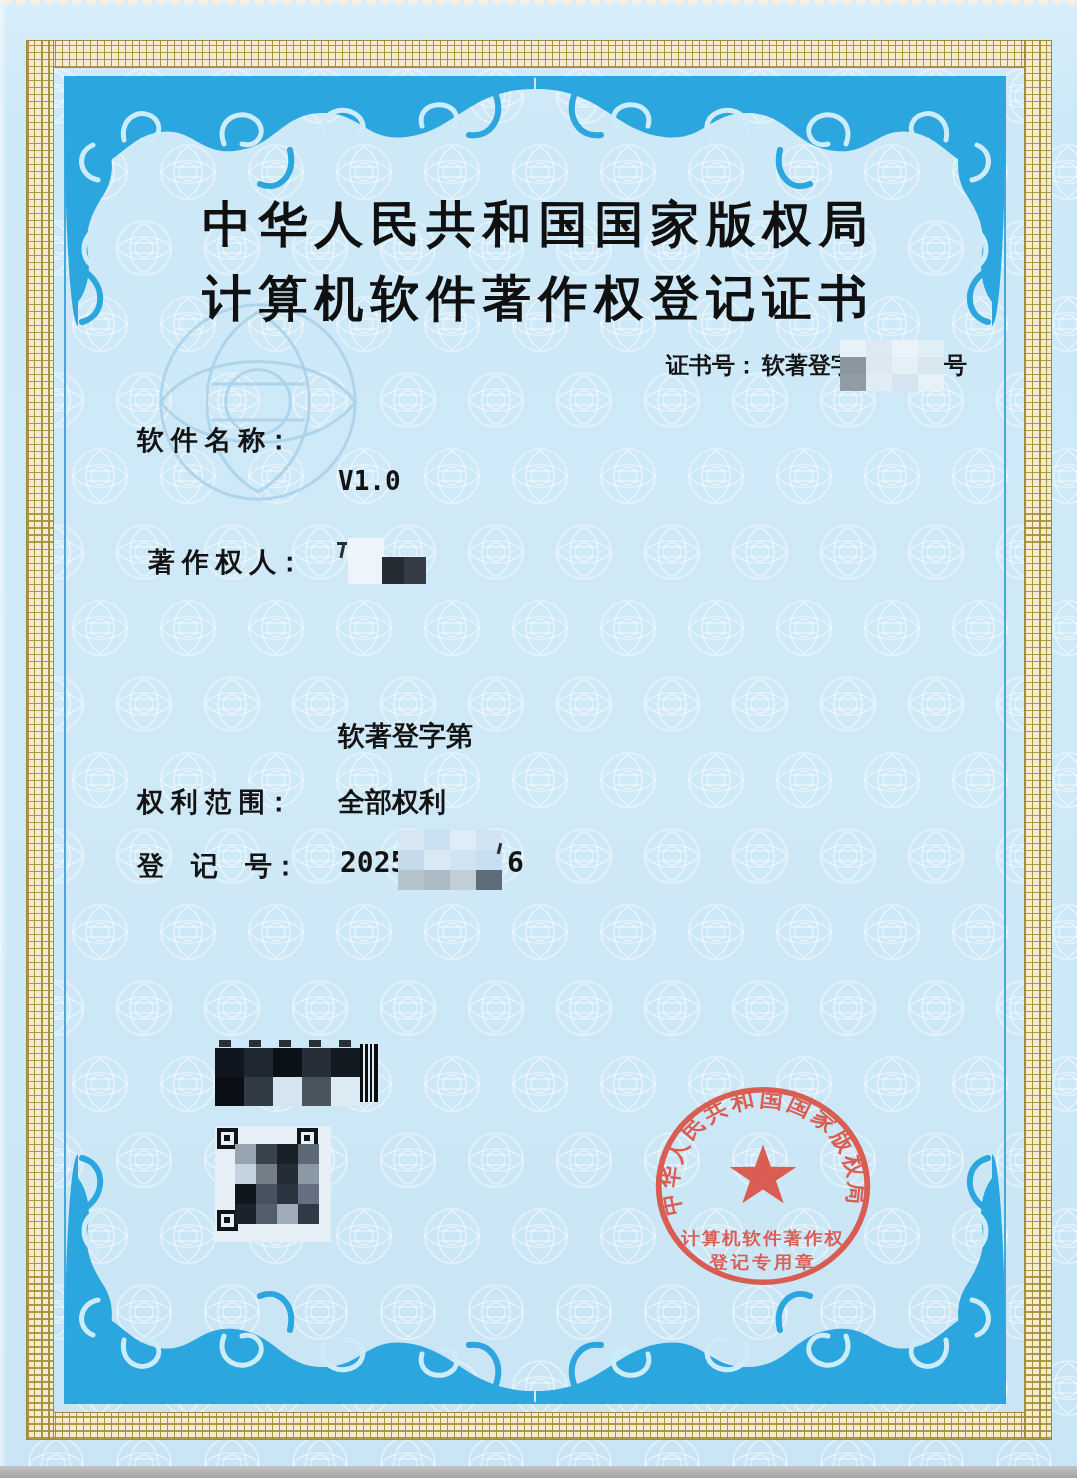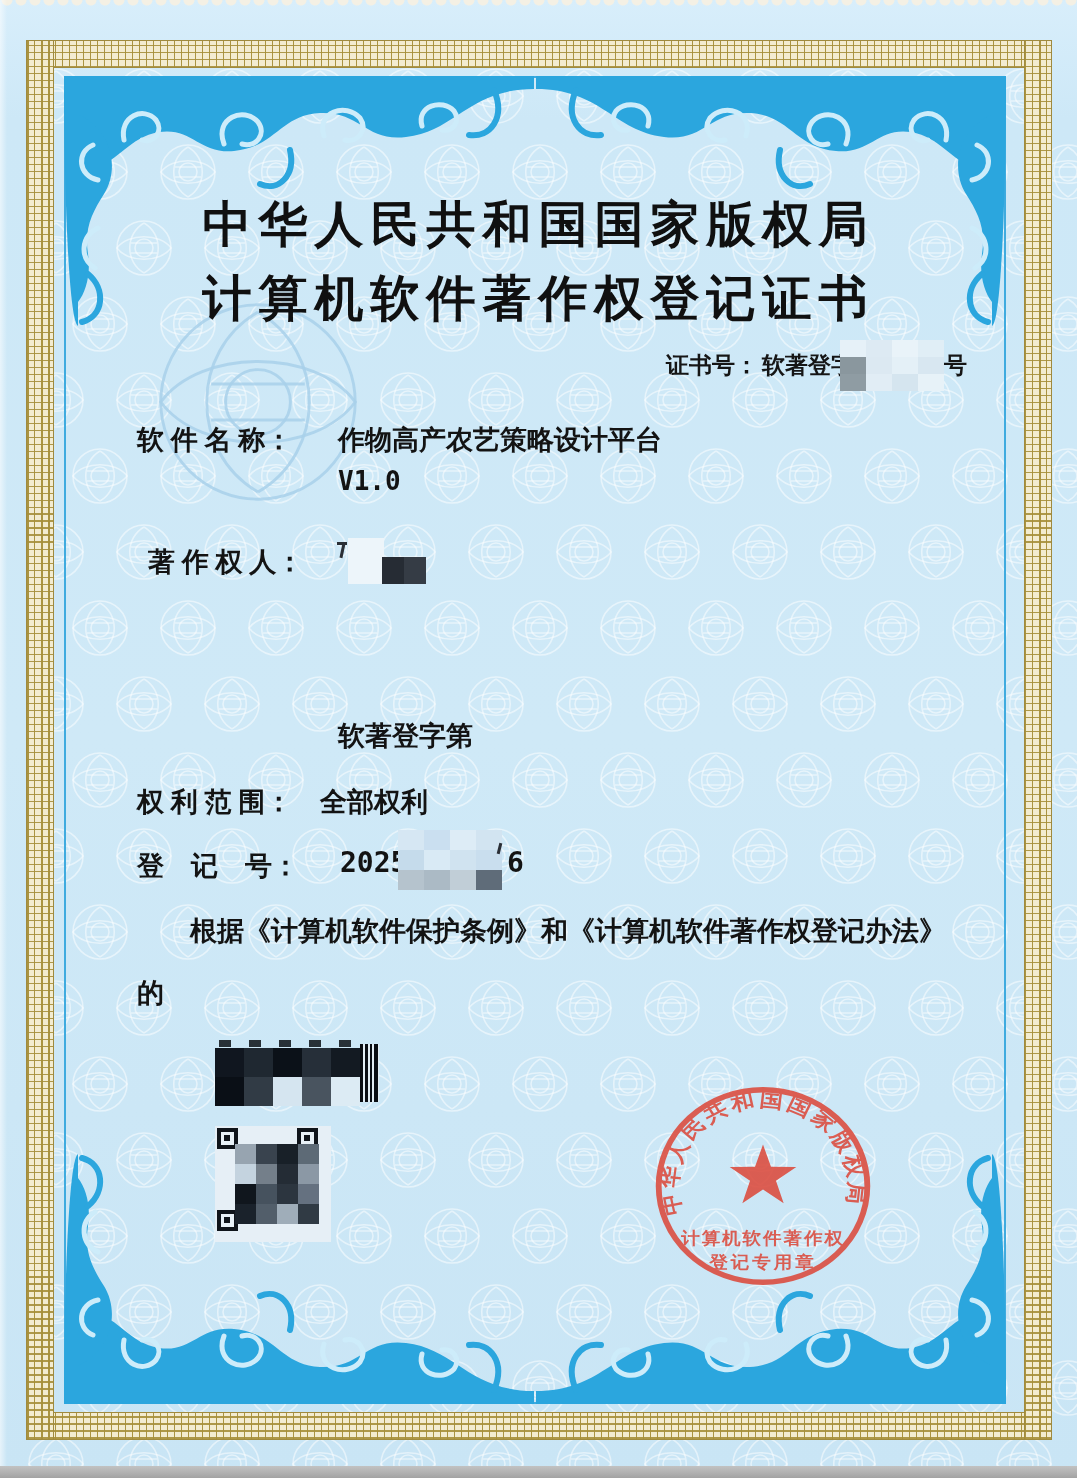--- a/index.html
+++ b/index.html
@@ -366,57 +366,55 @@
       <span style="background:#e4f0f7"></span>
       <span style="background:#d8e7f1"></span>
     <span style="background:#8f9ca3"></span>
       <span style="background:#e1edf5"></span>
       <span style="background:#d5e5ef"></span>
       <span style="background:#e7f2f8"></span>
   </div>
   <span class="abs certno" style="left:944px;top:350px">号</span>
 
   <span class="abs lbl" style="left:137px;top:422px">软 件 名 称：</span>
-  <span class="abs val" style="left:338px;top:422px">作物高产农艺策略设计平台</span>
   <span class="abs val mono" style="left:338px;top:466px;font-size:26px">V1.0</span>
 
   <span class="abs lbl" style="left:148px;top:544px">著 作 权 人：</span>
   <div class="abs tick" style="left:341px;top:543px;width:3px;height:15px;transform:rotate(12deg)"></div>
   <div class="abs tick" style="left:337px;top:542px;width:10px;height:3px"></div>
   <div class="abs" style="left:348px;top:538px;width:36px;height:46px;background:#edf5fa"></div>
   <div class="abs mos" style="left:382px;top:557px;grid-template-columns:22px 22px;grid-auto-rows:27px">
     <span style="background:#262c34"></span>
       <span style="background:#353c45"></span>
   </div>
 
   <span class="abs val" style="left:338px;top:718px">软著登字第</span>
 
   <span class="abs lbl" style="left:137px;top:784px">权 利 范 围：</span>
-  <span class="abs val" style="left:320px;top:784px">全部权利</span>
+  <span class="abs val" style="left:338px;top:784px">全部权利</span>
 
   <span class="abs lbl" style="left:137px;top:848px">登　记　号：</span>
   <span class="abs val mono" style="left:340px;top:846px;font-size:28px">2025</span>
   <div class="abs mos" style="left:398px;top:830px;grid-template-columns:repeat(4,26px);grid-auto-rows:20px">
     <span style="background:#d6e7f3"></span>
       <span style="background:#cadff0"></span>
       <span style="background:#ddecf6"></span>
       <span style="background:#d2e4f1"></span>
     <span style="background:#c5dbeb"></span>
       <span style="background:#d9eaf5"></span>
       <span style="background:#d0e3f0"></span>
       <span style="background:#c9deee"></span>
     <span style="background:#b5c3cd"></span>
       <span style="background:#abbac5"></span>
       <span style="background:#c1ced7"></span>
       <span style="background:#5f6c79"></span>
   </div>
   <div class="abs tick" style="left:498px;top:843px;width:3px;height:11px;transform:rotate(14deg)"></div>
   <span class="abs val mono" style="left:507px;top:846px;font-size:28px">6</span>
 
-  <div class="abs stmt" style="top:900px;text-indent:53px">根据《计算机软件保护条例》和《计算机软件著作权登记办法》的</div>
 
   <div class="abs barcode">
     <div class="bc-top"></div>
     <div class="bc-grid">
       <span style="background:#10161f"></span>
         <span style="background:#1f2831"></span>
         <span style="background:#0b1118"></span>
         <span style="background:#262f39"></span>
         <span style="background:#131a22"></span>
       <span style="background:#0a0f16"></span>

